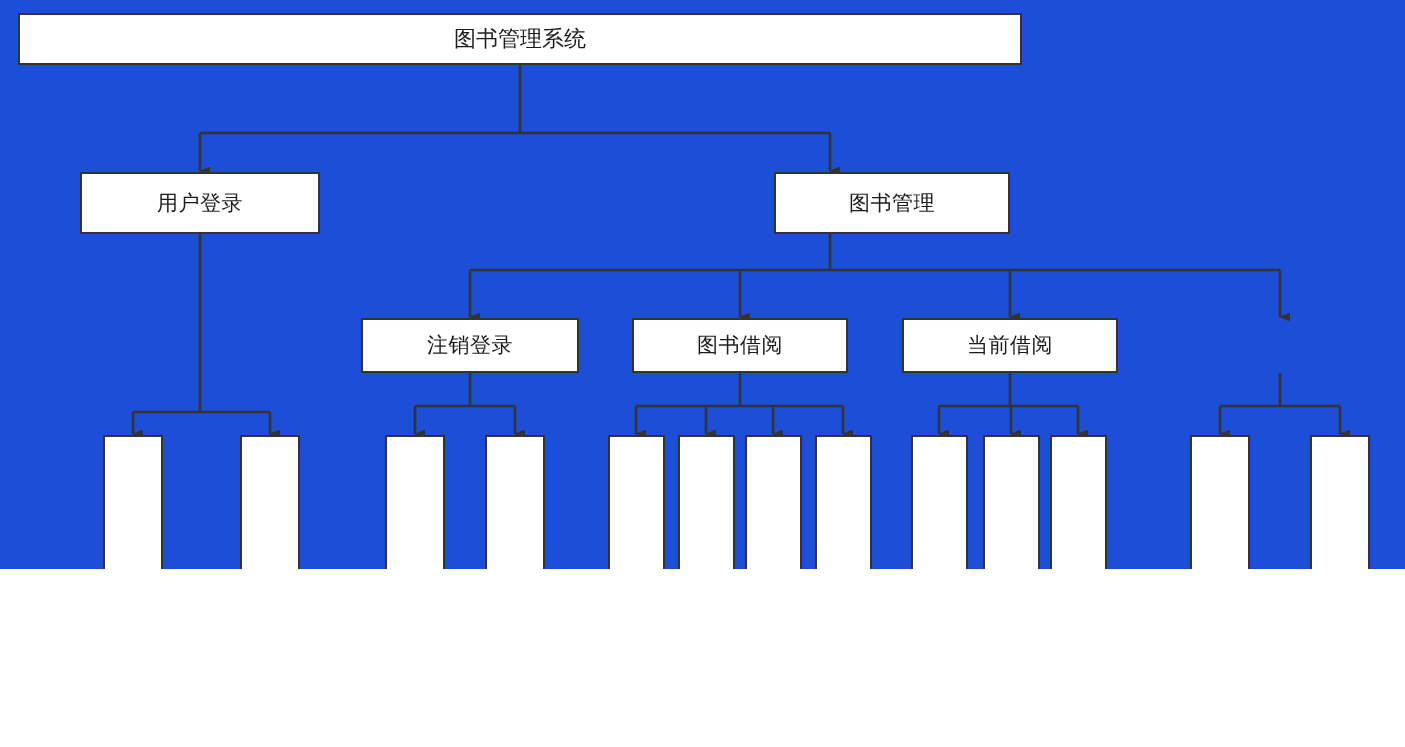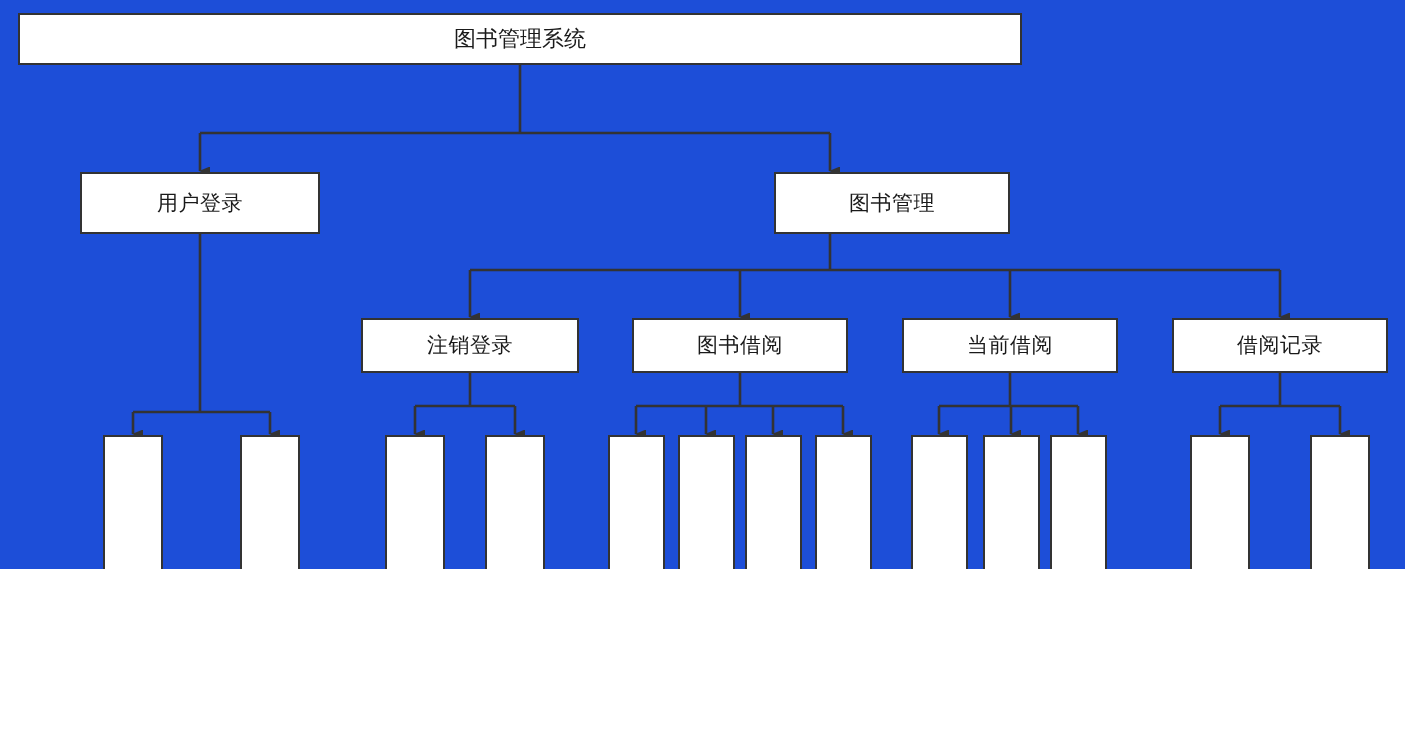--- a/index.html
+++ b/index.html
@@ -130,23 +130,20 @@
 
   <div class="node h" style="left: 361px; top: 318px; width: 218px; height: 55px;">
     <span>注销登录</span>
   </div>
   <div class="node h" style="left: 632px; top: 318px; width: 216px; height: 55px;">
     <span>图书借阅</span>
   </div>
   <div class="node h" style="left: 902px; top: 318px; width: 216px; height: 55px;">
     <span>当前借阅</span>
   </div>
-  <div class="node h" style="left: 1172px; top: 318px; width: 216px; height: 55px;">
-    <span>借阅记录</span>
-  </div>
 
   <div class="node v" style="left: 103px; top: 435px; width: 60px; height: 300px;">
     <span class="vtext">用户登录</span>
   </div>
   <div class="node v" style="left: 240px; top: 435px; width: 60px; height: 300px;">
     <span class="vtext">注销登录</span>
   </div>
   <div class="node v" style="left: 385px; top: 435px; width: 60px; height: 300px;">
     <span class="vtext">查询图书</span>
   </div>

